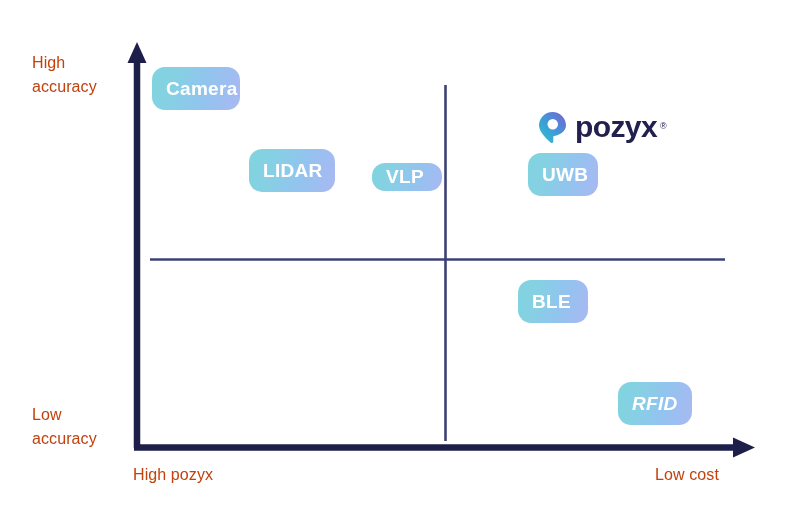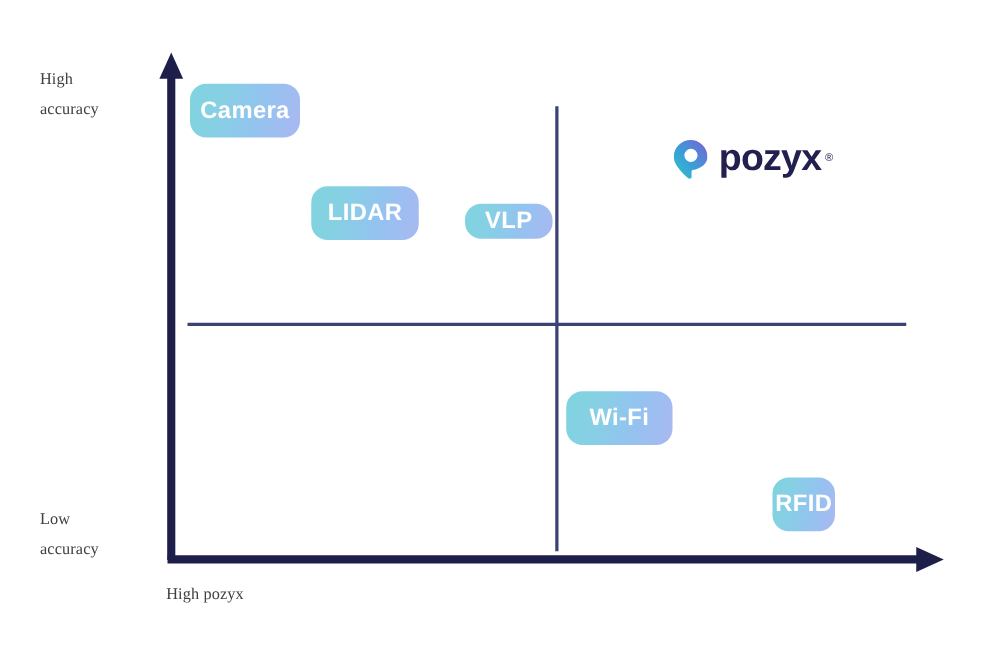--- a/index.html
+++ b/index.html
@@ -12,39 +12,38 @@
     position:relative;
   }
   #chart-root{position:absolute;left:0;top:0;width:790px;height:525px;}
 
   
   .axis-svg{position:absolute;left:0;top:0;width:790px;height:525px;pointer-events:none;}
 
   
   .axis-caption{
     position:absolute;
-    color:#404040;
-    font-size:13px;
+    color:#c2410c;
+    font-size:16px;
     line-height:24px;
-    font-family:Liberation Serif, serif;
+    font-family:Liberation Sans, sans-serif;
     white-space:pre-line;
     letter-spacing:.1px;
   }
   #cap-high-acc{left:32px;top:51px;}
   #cap-low-acc{left:32px;top:403px;}
   #cap-high-cost{left:133px;top:463px;}
   #cap-low-cost{left:655px;top:463px;}
 
   
   .pill{
     position:absolute;
     border-radius:13px;
     display:flex;
     align-items:center;
-    justify-content:center;
     color:#ffffff;
     font-weight:bold;
     font-size:19px;
     letter-spacing:.3px;
     background-image:linear-gradient(105deg,#7fd4de 0%,#86d0e4 28%,#93c3ef 62%,#a9b8f2 100%);
     box-sizing:border-box;
     padding:0 14px;
     text-shadow:0 0 1px rgba(255,255,255,.12);
   }
 
@@ -97,34 +96,38 @@
   </svg>
 
   <div class="axis-caption" id="cap-high-acc">High
 accuracy</div>
 
   <div class="axis-caption" id="cap-low-acc">Low
 accuracy</div>
 
   <div class="axis-caption" id="cap-high-cost">High pozyx</div>
 
+  <div class="axis-caption" id="cap-low-cost">Low cost</div>
 
   <div class="pill" style="left: 152px; top: 67px; width: 88px; height: 43px;">
     <span>Camera</span>
   </div>
   <div class="pill" style="left: 249px; top: 102px; width: 86px; height: 43px; margin-top: 47px;">
     <span>LIDAR</span>
   </div>
   <div class="pill" style="left: 372px; top: 163px; width: 70px; height: 28px;">
     <span>VLP</span>
   </div>
-  <div class="pill" style="left: 453px; top: 313px; width: 85px; height: 43px;">
-    <span>Wi-Fi</span>
+  <div class="pill" style="left: 528px; top: 153px; width: 70px; height: 43px;">
+    <span>UWB</span>
   </div>
-  <div class="pill" style="left: 618px; top: 382px; width: 50px; height: 43px;">
+  <div class="pill" style="left: 518px; top: 280px; width: 70px; height: 43px;">
+    <span>BLE</span>
+  </div>
+  <div class="pill" style="left: 618px; top: 382px; width: 74px; height: 43px; font-style: italic;">
     <span>RFID</span>
   </div>
 
   <div id="pozyx-logo">
     <svg id="pozyx-pin" viewBox="0 0 54 62">
       <defs>
         <linearGradient id="pinGrad" x1="0" y1="1" x2="1" y2="0">
           <stop offset="0%" stop-color="#2ec4c9"></stop>
           <stop offset="45%" stop-color="#3b9ed8"></stop>
           <stop offset="100%" stop-color="#7b5fd4"></stop>

